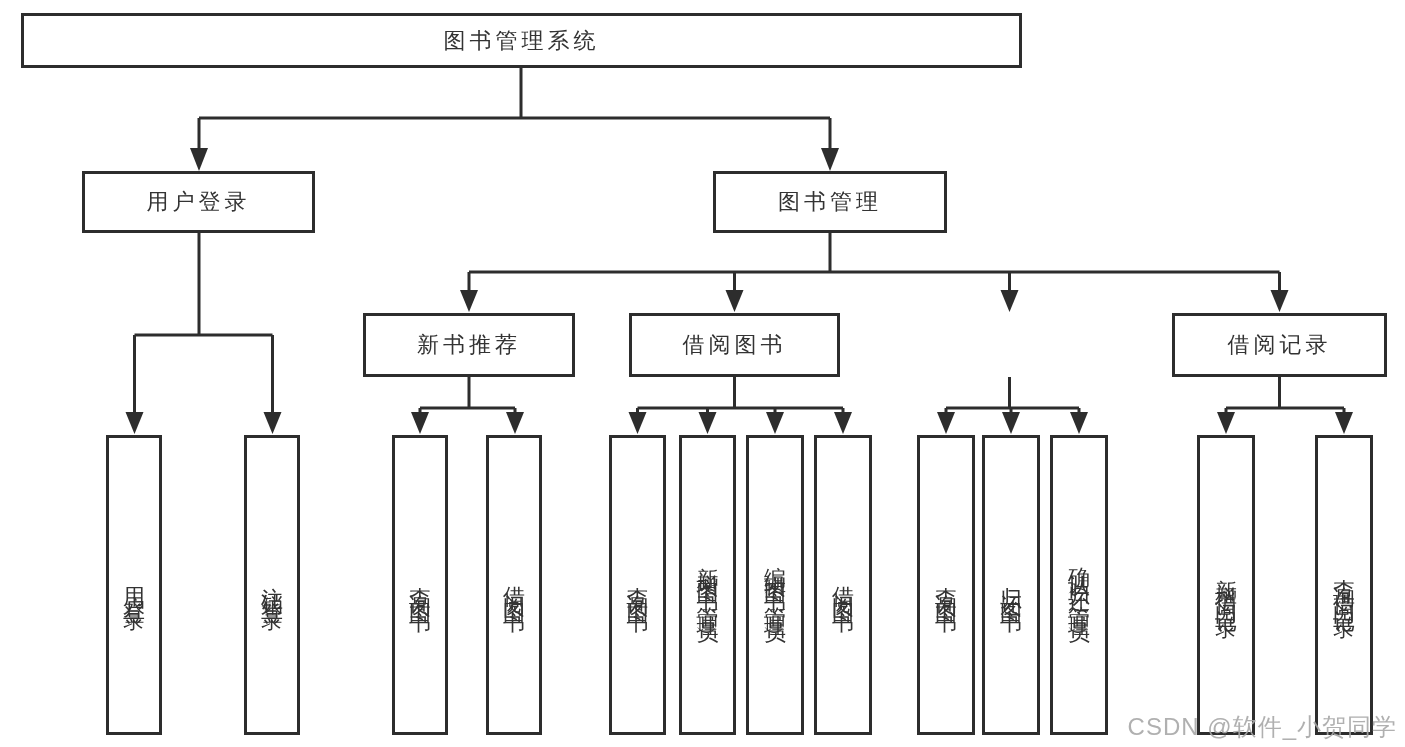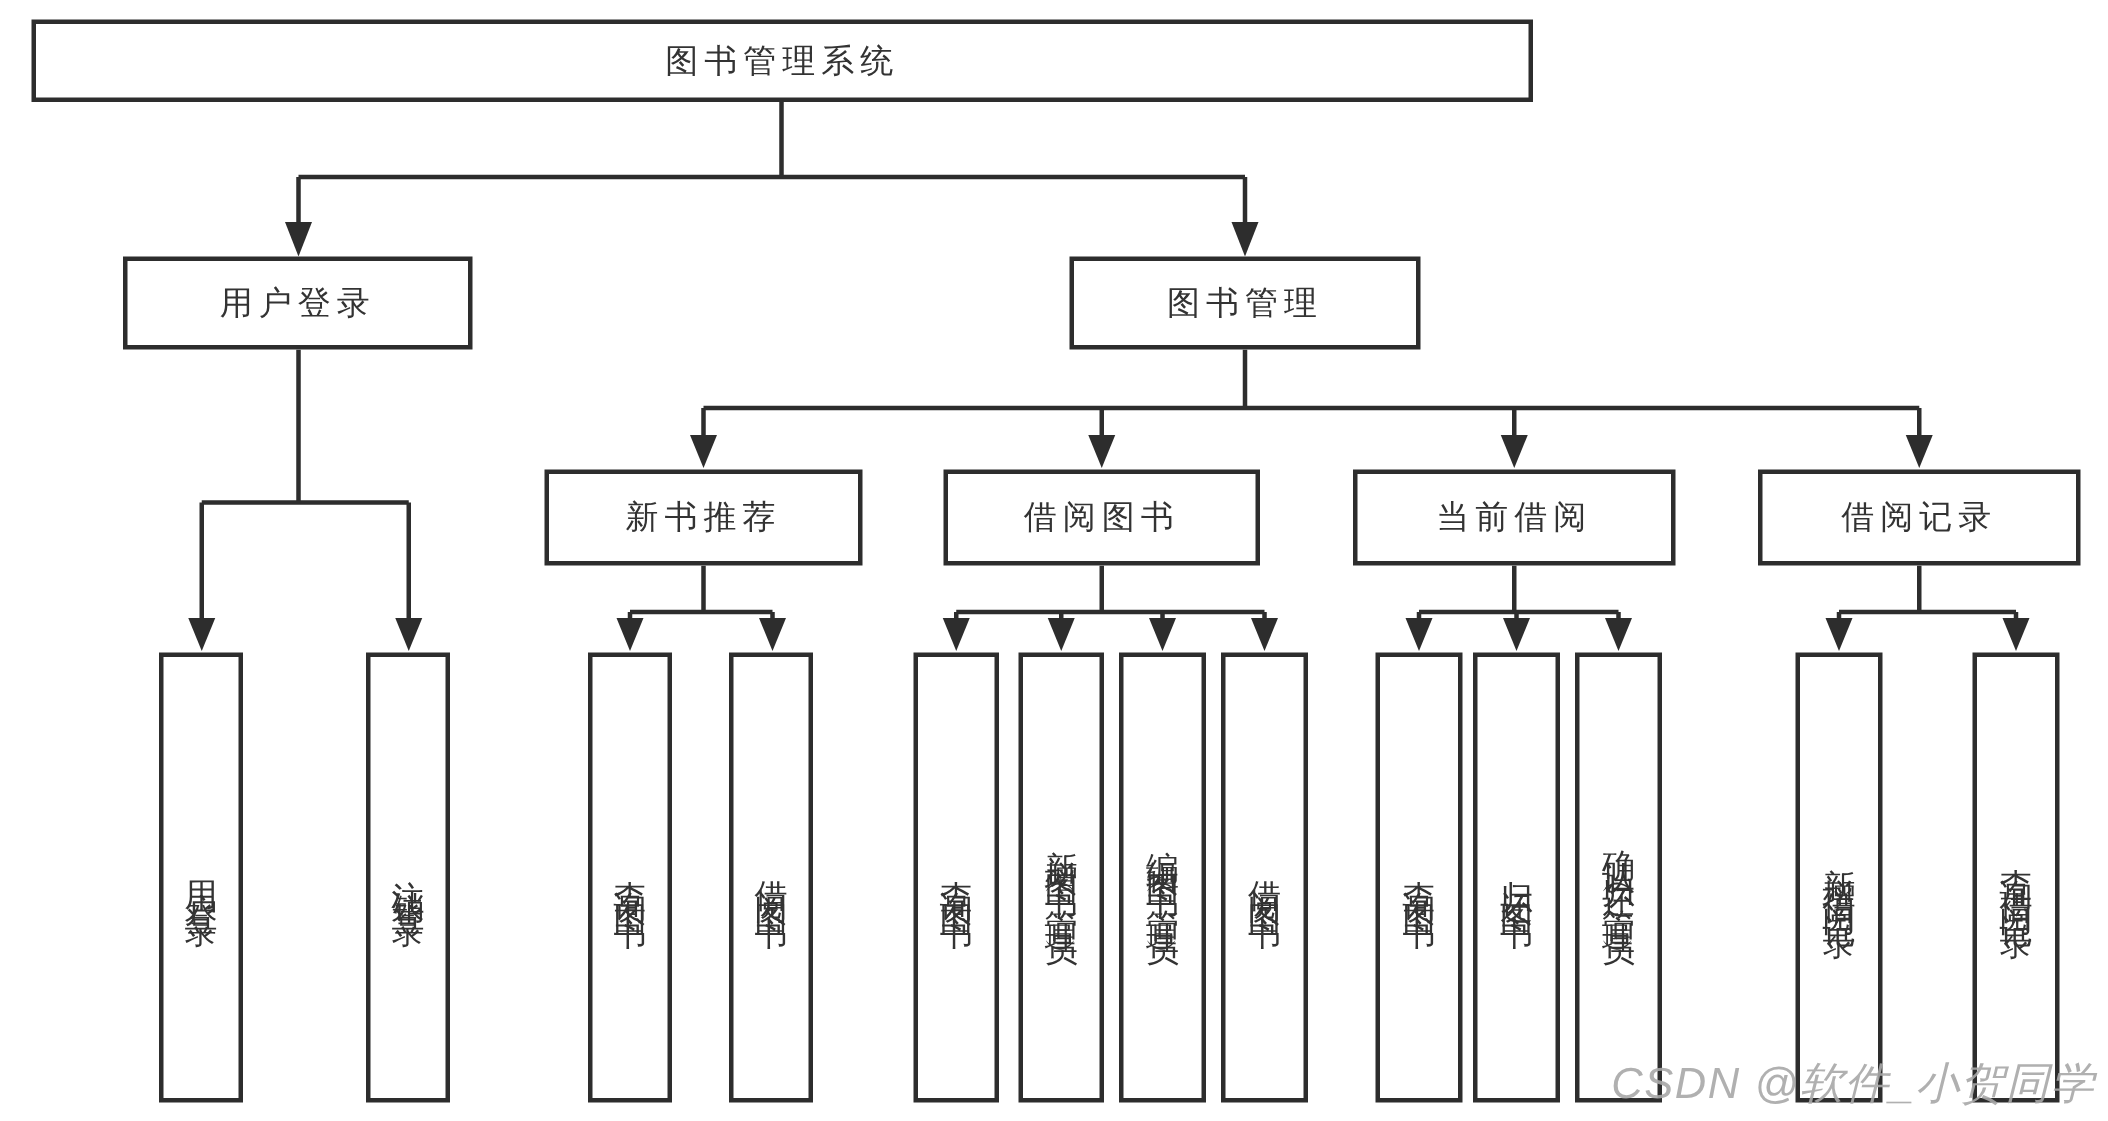--- a/index.html
+++ b/index.html
@@ -32,27 +32,26 @@
     text-orientation:mixed;
     font-size:22px;
     line-height:1;
     letter-spacing:8px;
     color:#333333;
   }
   .watermark{
     position:absolute;
     right:8px;
     bottom:4px;
-    font-size:29px;
+    font-size:24px;
     color:#a8a8a8;
     opacity:0.9;
     letter-spacing:1px;
     z-index:10;
     white-space:nowrap;
-    font-style:italic;
   }
 </style>
 </head>
 <body>
 
 <div class="canvas">
 
   <svg class="connectors" width="1405" height="747" viewBox="0 0 1405 747" fill="none">
 
     <path d="M521 68 V118 M199 118 H830 M199 118 V149 M830 118 V149" stroke="#2d2d2d" stroke-width="3"></path>
@@ -99,23 +98,20 @@
   <div class="box h" style="left:363px;top:313px;width:212px;height:64px">
     <span class="t">新书推荐</span>
   </div>
 
   <div class="box h" style="left:713px;top:171px;width:234px;height:62px">
     <span class="t">图书管理</span>
   </div>
   <div class="box h" style="left:629px;top:313px;width:211px;height:64px">
     <span class="t">借阅图书</span>
   </div>
-  <div class="box h" style="left:902px;top:313px;width:215px;height:64px">
-    <span class="t">当前借阅</span>
-  </div>
   <div class="box h" style="left:1172px;top:313px;width:215px;height:64px">
     <span class="t">借阅记录</span>
   </div>
 
   <div class="box v" style="left:106px;top:435px;width:56px;height:300px">
     <span class="t">用户登录</span>
   </div>
   <div class="box v" style="left:244px;top:435px;width:56px;height:300px">
     <span class="t">注销登录</span>
   </div>

